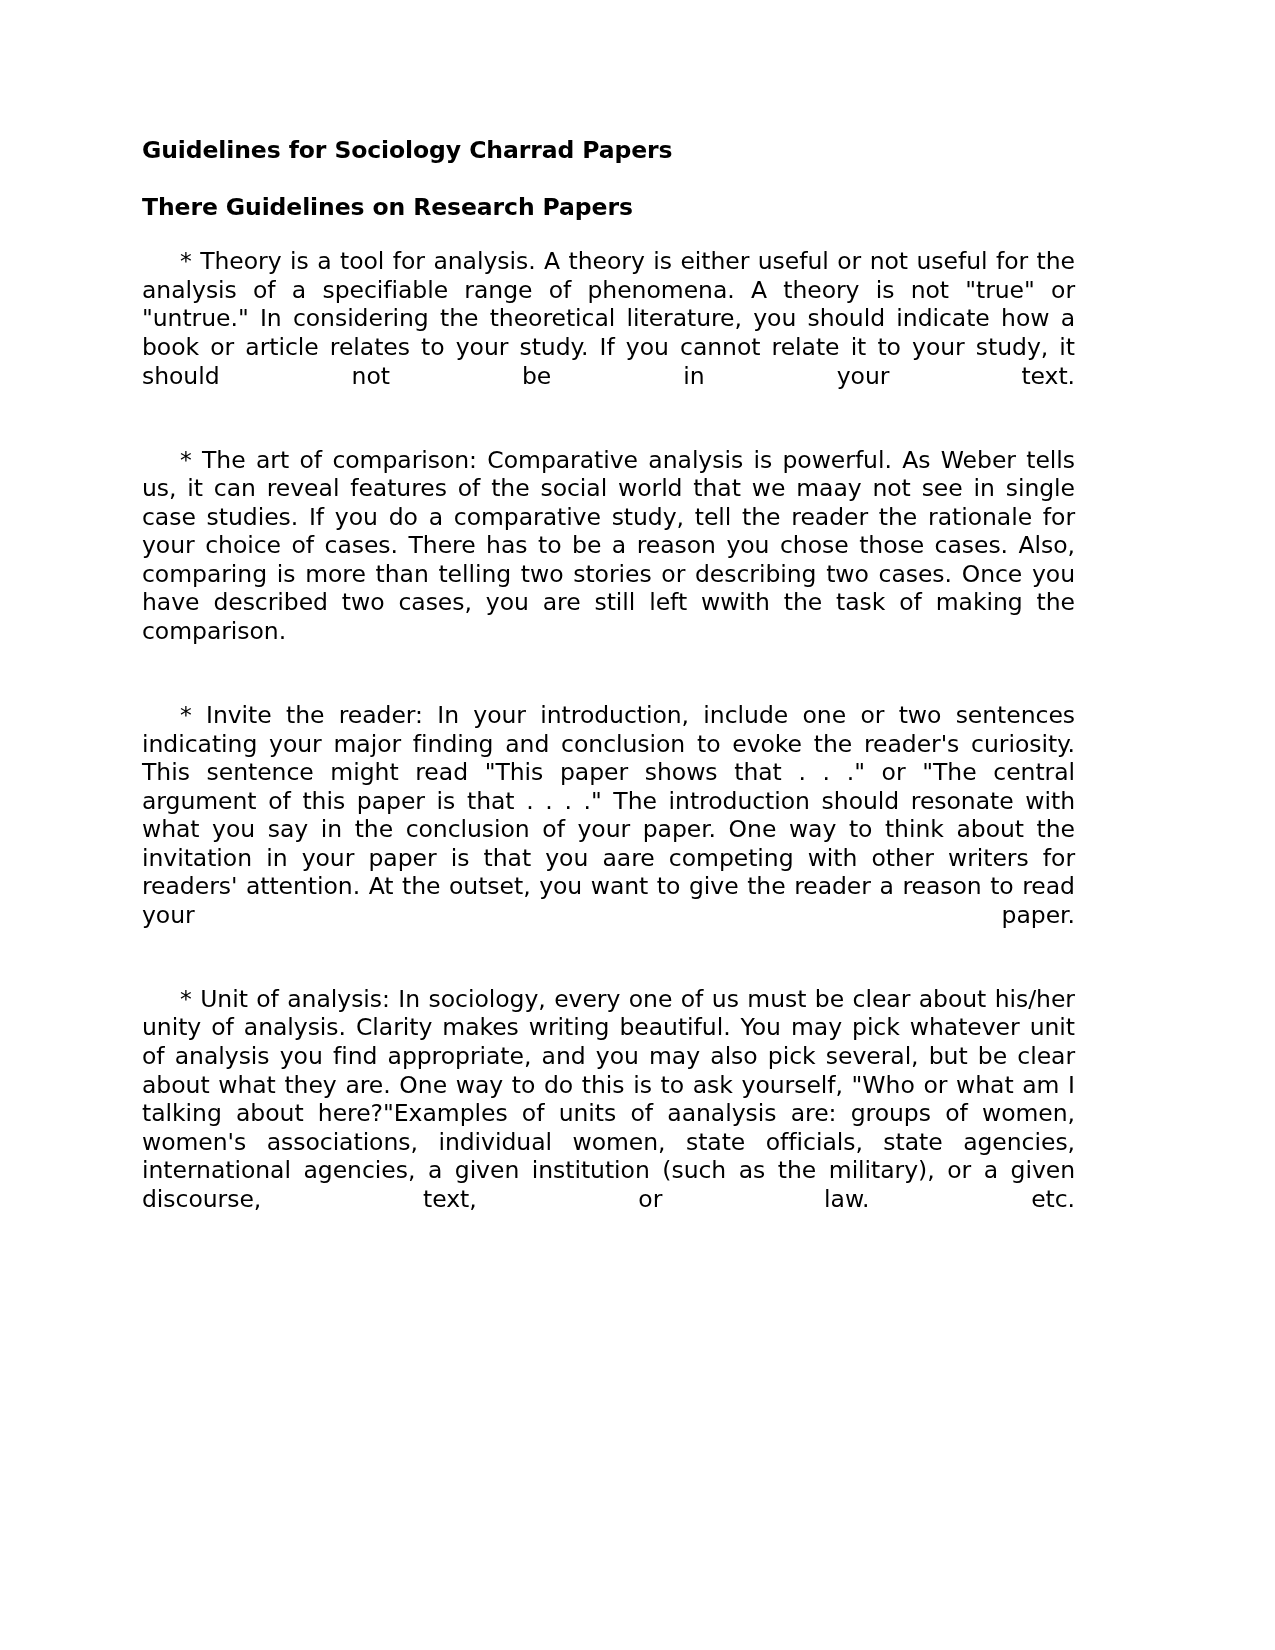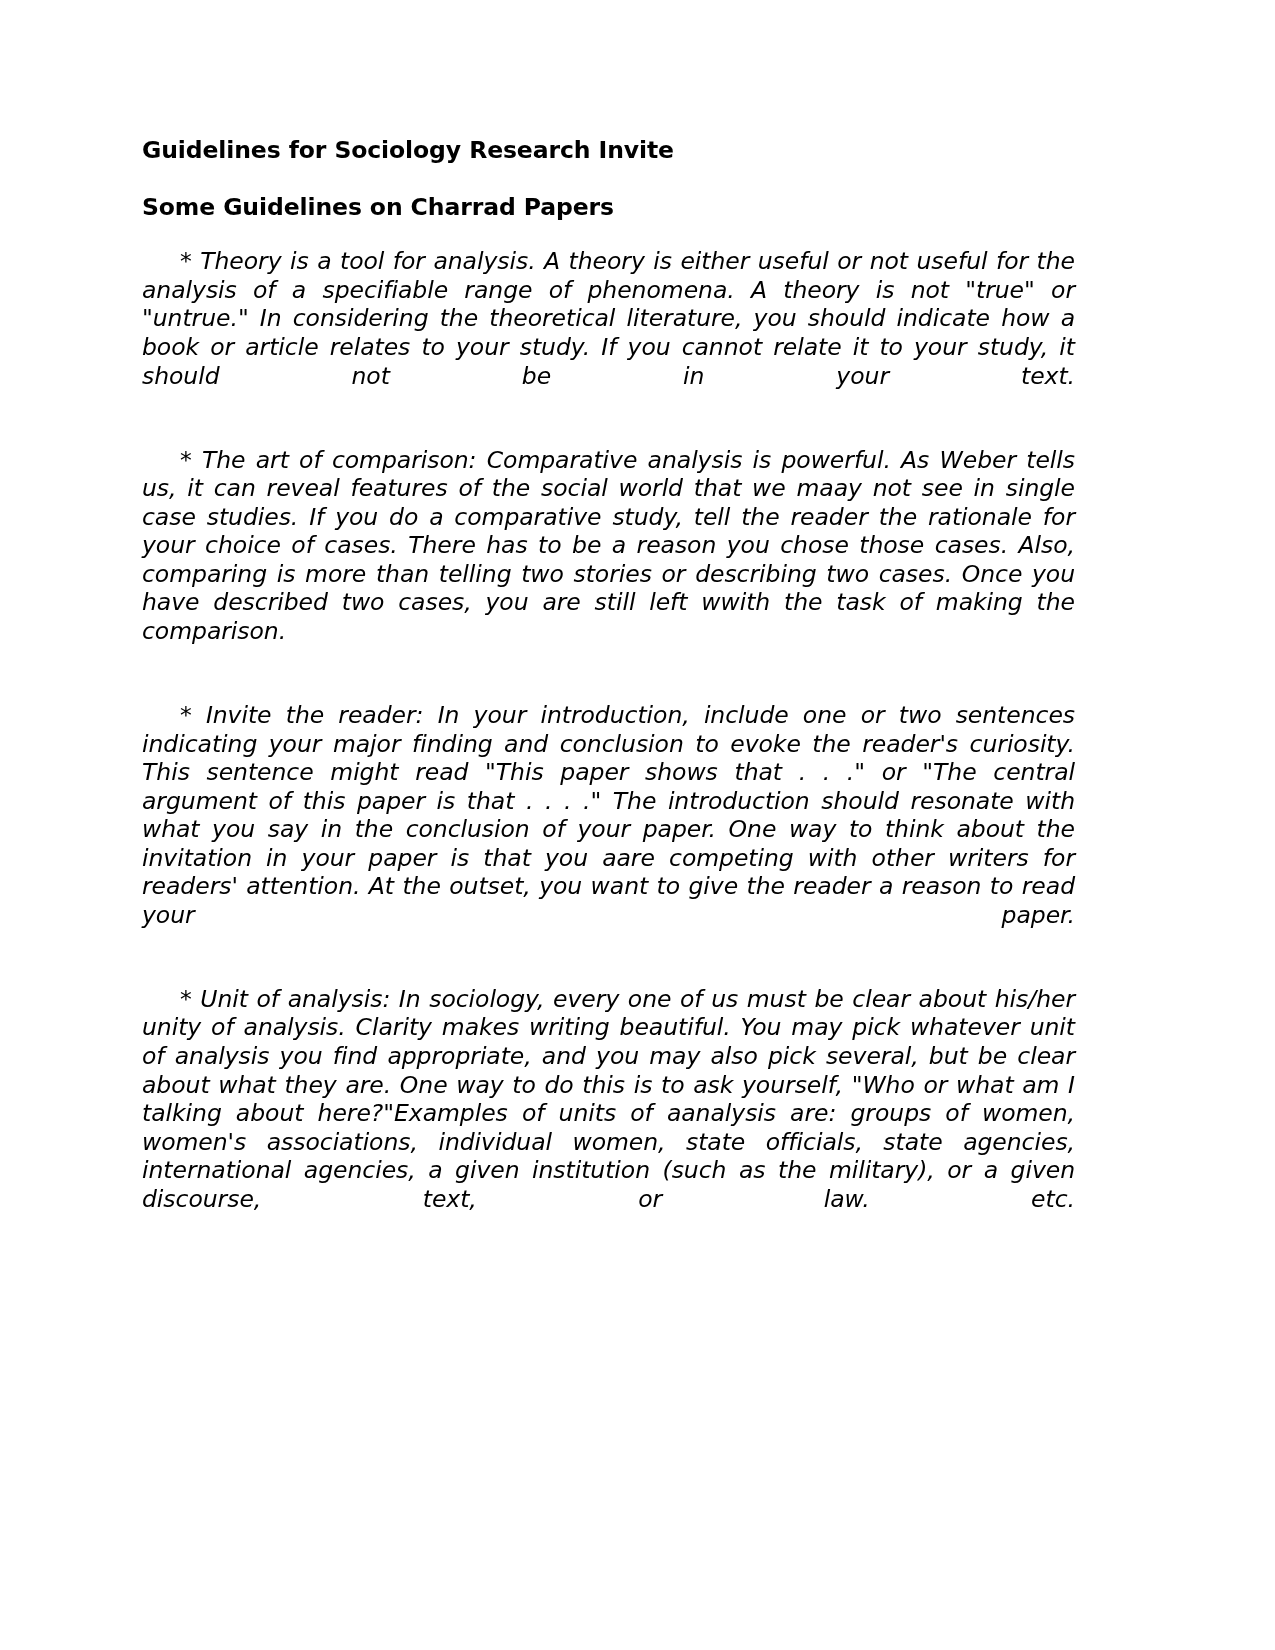--- a/index.html
+++ b/index.html
@@ -50,45 +50,44 @@
     text-justify: inter-word;
     letter-spacing: -0.05px;
     word-spacing: 0px;
     hyphens: none;
   }
   p.doc-para:last-child {
     margin-bottom: 0;
   }
   p.bullet {
     text-indent: 38px;
-    font-style: italic;
   }
   p.intro {
     margin-bottom: 30px;
   }
   
   p.doc-para::after {
     content: "";
     display: inline-block;
     width: 100%;
   }
 </style>
 </head>
 <body>
 
 <div class="page">
   <div class="content">
 
     <div class="heading-block">
-      <h1 class="doc-heading">Guidelines for Sociology Research Invite</h1>
+      <h1 class="doc-heading">Guidelines for Sociology Charrad Papers</h1>
     </div>
 
 
     <div class="heading-block-2">
-      <h2 class="doc-heading">Some Guidelines on Charrad Papers</h2>
+      <h2 class="doc-heading">There Guidelines on Research Papers</h2>
     </div>
 
     <p class="doc-para bullet">* Theory is a tool for analysis. A theory is either useful or not useful for the analysis of a specifiable range of phenomena. A theory is not "true" or "untrue." In considering the theoretical literature, you should indicate how a book or article relates to your study. If you cannot relate it to your study, it should not be in your text.</p>
 
     <p class="doc-para bullet">* The art of comparison: Comparative analysis is powerful. As Weber tells us, it can reveal features of the social world that we maay not see in single case studies. If you do a comparative study, tell the reader the rationale for your choice of cases. There has to be a reason you chose those cases. Also, comparing is more than telling two stories or describing two cases. Once you have described two cases, you are still left wwith the task of making the comparison.</p>
 
     <p class="doc-para bullet">* Invite the reader: In your introduction, include one or two sentences indicating your major finding and conclusion to evoke the reader's curiosity. This sentence might read "This paper shows that . . ." or "The central argument of this paper is that . . . ." The introduction should resonate with what you say in the conclusion of your paper. One way to think about the invitation in your paper is that you aare competing with other writers for readers' attention. At the outset, you want to give the reader a reason to read your paper.</p>
 
     <p class="doc-para bullet">* Unit of analysis: In sociology, every one of us must be clear about his/her unity of analysis. Clarity makes writing beautiful. You may pick whatever unit of analysis you find appropriate, and you may also pick several, but be clear about what they are. One way to do this is to ask yourself, "Who or what am I talking about here?"Examples of units of aanalysis are: groups of women, women's associations, individual women, state officials, state agencies, international agencies, a given institution (such as the military), or a given discourse, text, or law. etc.</p>
 

